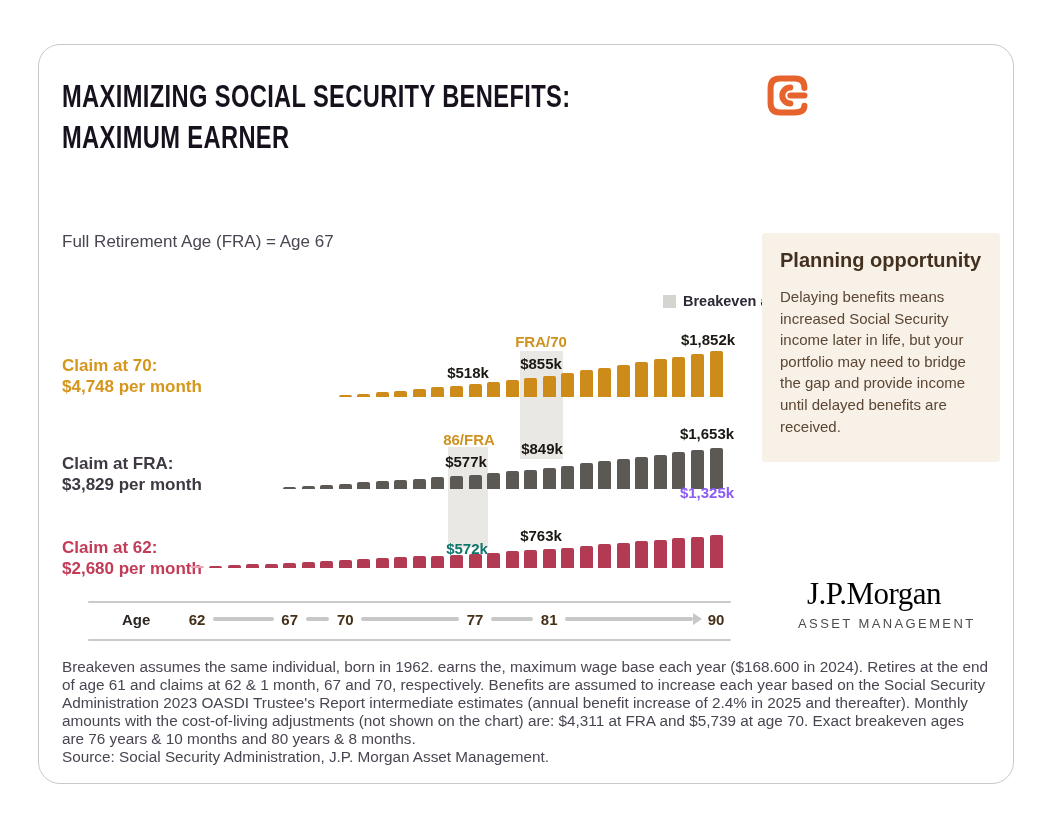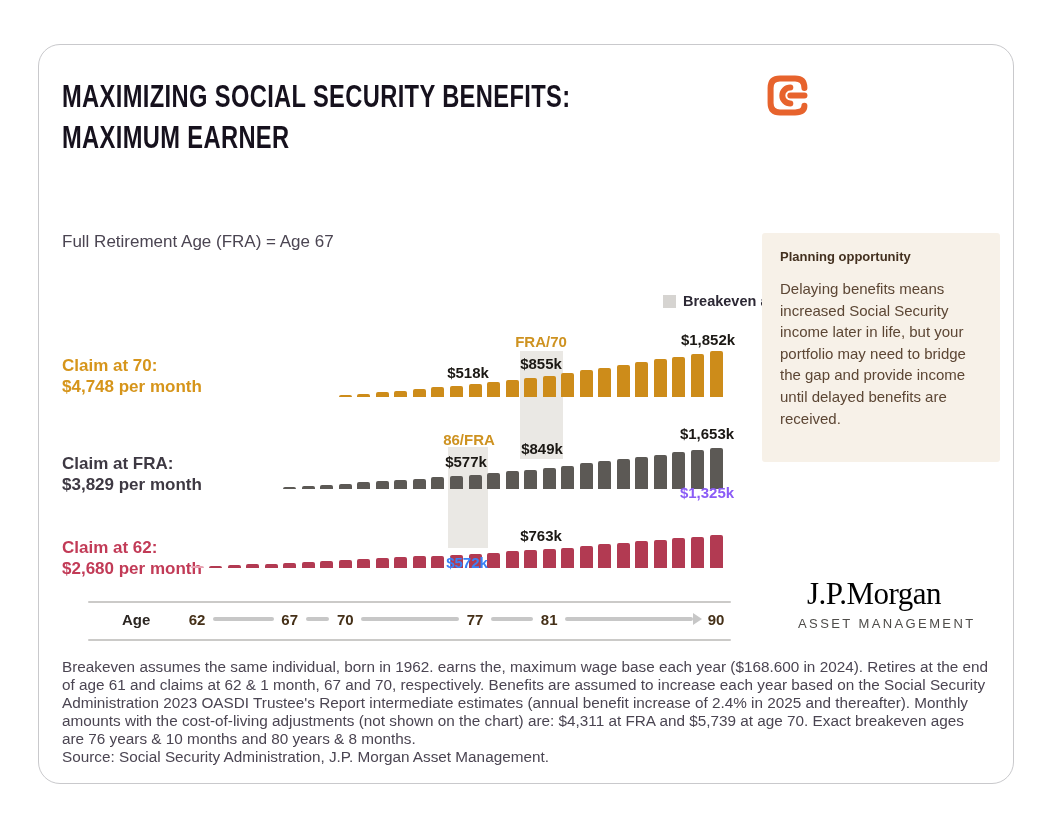--- a/index.html
+++ b/index.html
@@ -38,21 +38,21 @@
   .axis-age{position:absolute;left:122px;top:611px;font-weight:700;font-size:15px;color:#2b2622;}
   .tick{position:absolute;top:611px;font-weight:700;font-size:15px;color:#453018;transform:translateX(-50%);}
   .seg{position:absolute;top:617px;height:4px;background:#c7c7c7;border-radius:2px;}
   .seg-arrow{position:absolute;top:613px;width:0;height:0;
     border-top:6px solid transparent;border-bottom:6px solid transparent;border-left:9px solid #c7c7c7;}
   
   #planning{
     position:absolute;left:762px;top:233px;width:238px;height:229px;
     background:#f7f1e8;border-radius:3px;box-sizing:border-box;padding:16px 18px;
   }
-  #planning .pt{font-weight:700;font-size:13px;color:#43301f;margin:0 0 14px 0;}
+  #planning .pt{font-weight:700;font-size:20px;color:#43301f;margin:0 0 14px 0;}
   #planning .pb{font-size:15px;line-height:1.44;color:#5c4634;margin:0;}
   
   #jpm{position:absolute;left:798px;top:576px;width:152px;text-align:center;}
   #jpm .l1{font-family:"Liberation Serif", serif;font-size:31px;color:#000000;letter-spacing:-0.5px;}
   #jpm .l2{font-size:13px;color:#4e4c49;letter-spacing:2.4px;margin-top:4px;white-space:nowrap;}
   
   #footnote{position:absolute;left:62px;top:658px;width:926px;font-size:15.3px;line-height:1.18;color:#4b4552;}
   #footnote p{margin:0;}
 </style>
 </head>
@@ -175,21 +175,21 @@
     <div class="bar" style="left: 653.9px; width: 13px; top: 539.734px; height: 28.2657px; background: rgb(178, 58, 82);"></div>
     <div class="bar" style="left: 672.436px; width: 13px; top: 538.194px; height: 29.8056px; background: rgb(178, 58, 82);"></div>
     <div class="bar" style="left: 690.972px; width: 13px; top: 536.63px; height: 31.3704px; background: rgb(178, 58, 82);"></div>
     <div class="bar" style="left: 709.508px; width: 13px; top: 535.09px; height: 32.9104px; background: rgb(178, 58, 82);"></div>
     <div class="ann" style="left: 468px; top: 364px; color: rgb(27, 24, 20);">$518k</div>
     <div class="ann" style="left: 541px; top: 333px; color: rgb(206, 146, 32); text-align: center;">FRA/70</div>
     <div class="ann" style="left: 541px; top: 355px; color: rgb(27, 24, 20);">$855k</div>
     <div class="ann" style="left: 469px; top: 431px; color: rgb(206, 146, 32);">86/FRA</div>
     <div class="ann" style="left: 466px; top: 453px; color: rgb(27, 24, 20);">$577k</div>
     <div class="ann" style="left: 542px; top: 440px; color: rgb(27, 24, 20);">$849k</div>
-    <div class="ann" style="left: 467px; top: 554px; color: #3b82f6;">$572k</div>
+    <div class="ann" style="left: 467px; top: 540px; color: #0f766e;">$572k</div>
     <div class="ann" style="left: 541px; top: 527px; color: rgb(27, 24, 20);">$763k</div>
     <div class="ann" style="left: 708px; top: 331px; color: rgb(27, 24, 20);">$1,852k</div>
     <div class="ann" style="left: 707px; top: 425px; color: rgb(27, 24, 20);">$1,653k</div>
     <div class="ann" style="left: 707px; top: 484px; color: #8b5cf6;">$1,325k</div>
     <div class="tick" style="left: 197px;">62</div>
     <div class="seg" style="left: 213px; width: 60.68px;"></div>
     <div class="tick" style="left: 289.68px;">67</div>
     <div class="seg" style="left: 305.68px; width: 23.608px;"></div>
     <div class="tick" style="left: 345.288px;">70</div>
     <div class="seg" style="left: 361.288px; width: 97.752px;"></div>

